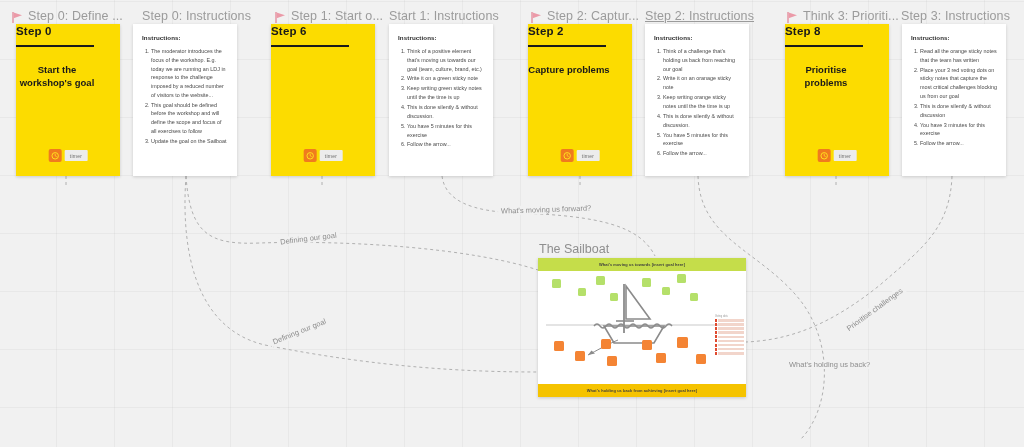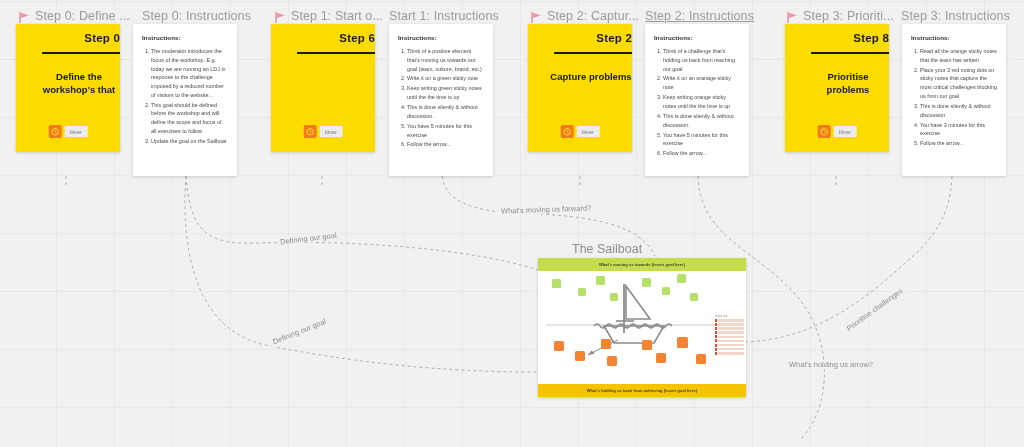--- a/index.html
+++ b/index.html
@@ -26,25 +26,25 @@
     color: #9b9b9b;
     white-space: nowrap;
     letter-spacing: .1px;
     display: flex; align-items: center; gap: 4px;
   }
   .flag-icon { display:inline-block; width: 13px; height: 13px; position: relative; top: 1px;}
 
   
   .step-card {
     position: absolute;
-    width: 104px; height: 128px;
+    width: 104px; height: 152px;
     background: #fcdc00;
     box-shadow: 0 1px 3px rgba(0,0,0,0.16);
-    display: flex; flex-direction: column; align-items: flex-end;
-    padding-top: 8px;
+    display: flex; flex-direction: column; align-items: flex-start;
+    padding-top: 1px;
   }
   .step-card .step-label {
     font-size: 11.5px; font-weight: bold; color: #1a1a1a;
     letter-spacing: .2px;
   }
   .step-card .rule {
     width: 78px; height: 1.5px; background: #1a1a1a; margin: 8px 0 0 0;
   }
   .step-card .step-body {
     margin-top: 16px;
@@ -82,21 +82,21 @@
   }
   .instr-card ol {
     margin: 0; padding-left: 9px;
     font-size: 5.4px; line-height: 1.62; color: #4a4a4a;
   }
   .instr-card ol li { margin-bottom: 1.2px; }
 
   
   #sailboat-title {
     position: absolute; left: 539px; top: 242px;
-    font-size: 12.5px; color: #8e8e8e; margin-left: 33px;
+    font-size: 12.5px; color: #8e8e8e;
   }
   #sailboat-board {
     position: absolute; left: 538px; top: 258px;
     width: 208px; height: 139px;
     background: #ffffff;
     box-shadow: 0 1px 3px rgba(0,0,0,0.18);
     overflow: hidden;
   }
   .band {
     position: absolute; left: 0; width: 100%;
@@ -153,24 +153,24 @@
       <path d="M66,176 L66,188"></path>
       <path d="M322,176 L322,188"></path>
       <path d="M580,176 L580,188"></path>
       <path d="M836,176 L836,188"></path>
     </g>
   </svg>
 
   <div class="conn-label" style="left:498px; top:205px; transform:rotate(-2deg);">What's moving us forward?</div>
   <div class="conn-label" style="left:277px; top:234px; transform:rotate(-7deg);">Defining our goal</div>
   <div class="conn-label" style="left:268px; top:327px; transform:rotate(-22deg);">Defining our goal</div>
-  <div class="conn-label" style="left:786px; top:360px;">What's holding us arrow?</div>
+  <div class="conn-label" style="left:786px; top:360px;">What's holding us back?</div>
   <div class="conn-label" style="left:838px; top:305px; transform:rotate(-36deg);">Prioritise challenges</div>
 
-  <div class="frame-title" style="left:18px; top:9px;">
+  <div class="frame-title" style="left:11px; top:9px;">
     <span class="flag-icon">
       <svg width="13" height="13" viewBox="0 0 13 13">
           <path d="M2,1 L2,12" stroke="#e4909f" stroke-width="1.4" fill="none"></path>
           <path d="M2.6,1.6 L11,4.2 L2.6,7.2 Z" fill="#eb9aa8"></path>
         </svg>
     </span>
     <span>Step 0: Define ...</span>
   </div>
   <div class="frame-title" style="left:133px; top:9px;margin-left:9px;">
     <span>Step 0: Instructions</span>
@@ -202,30 +202,30 @@
     <span>Step 2: Instructions</span>
   </div>
 
   <div class="frame-title" style="left:786px; top:9px;">
     <span class="flag-icon">
       <svg width="13" height="13" viewBox="0 0 13 13">
           <path d="M2,1 L2,12" stroke="#e4909f" stroke-width="1.4" fill="none"></path>
           <path d="M2.6,1.6 L11,4.2 L2.6,7.2 Z" fill="#eb9aa8"></path>
         </svg>
     </span>
-    <span>Step 3: Prioriti...</span>
+    <span>Think 3: Prioriti...</span>
   </div>
   <div class="frame-title" style="left:901px; top:9px;">
     <span>Step 3: Instructions</span>
   </div>
 
   <div class="step-card" style="left:16px; top:24px;">
     <div class="step-label">Step 0</div>
     <div class="rule"></div>
-    <div class="step-body">Define the workshop's that</div>
+    <div class="step-body">Start the workshop's goal</div>
     <div class="timer-badge">
       <span class="timer-icon">
         <svg width="9" height="9" viewBox="0 0 12 12">
             <circle cx="6" cy="6.4" r="4.3" fill="none" stroke="#ffe21f" stroke-width="1.3"></circle>
             <path d="M6,3.6 L6,6.4 L8,7.6" stroke="#ffe21f" stroke-width="1.1" fill="none"></path>
           </svg>
       </span>
       <span class="timer-text">timer</span>
     </div>
   </div>

